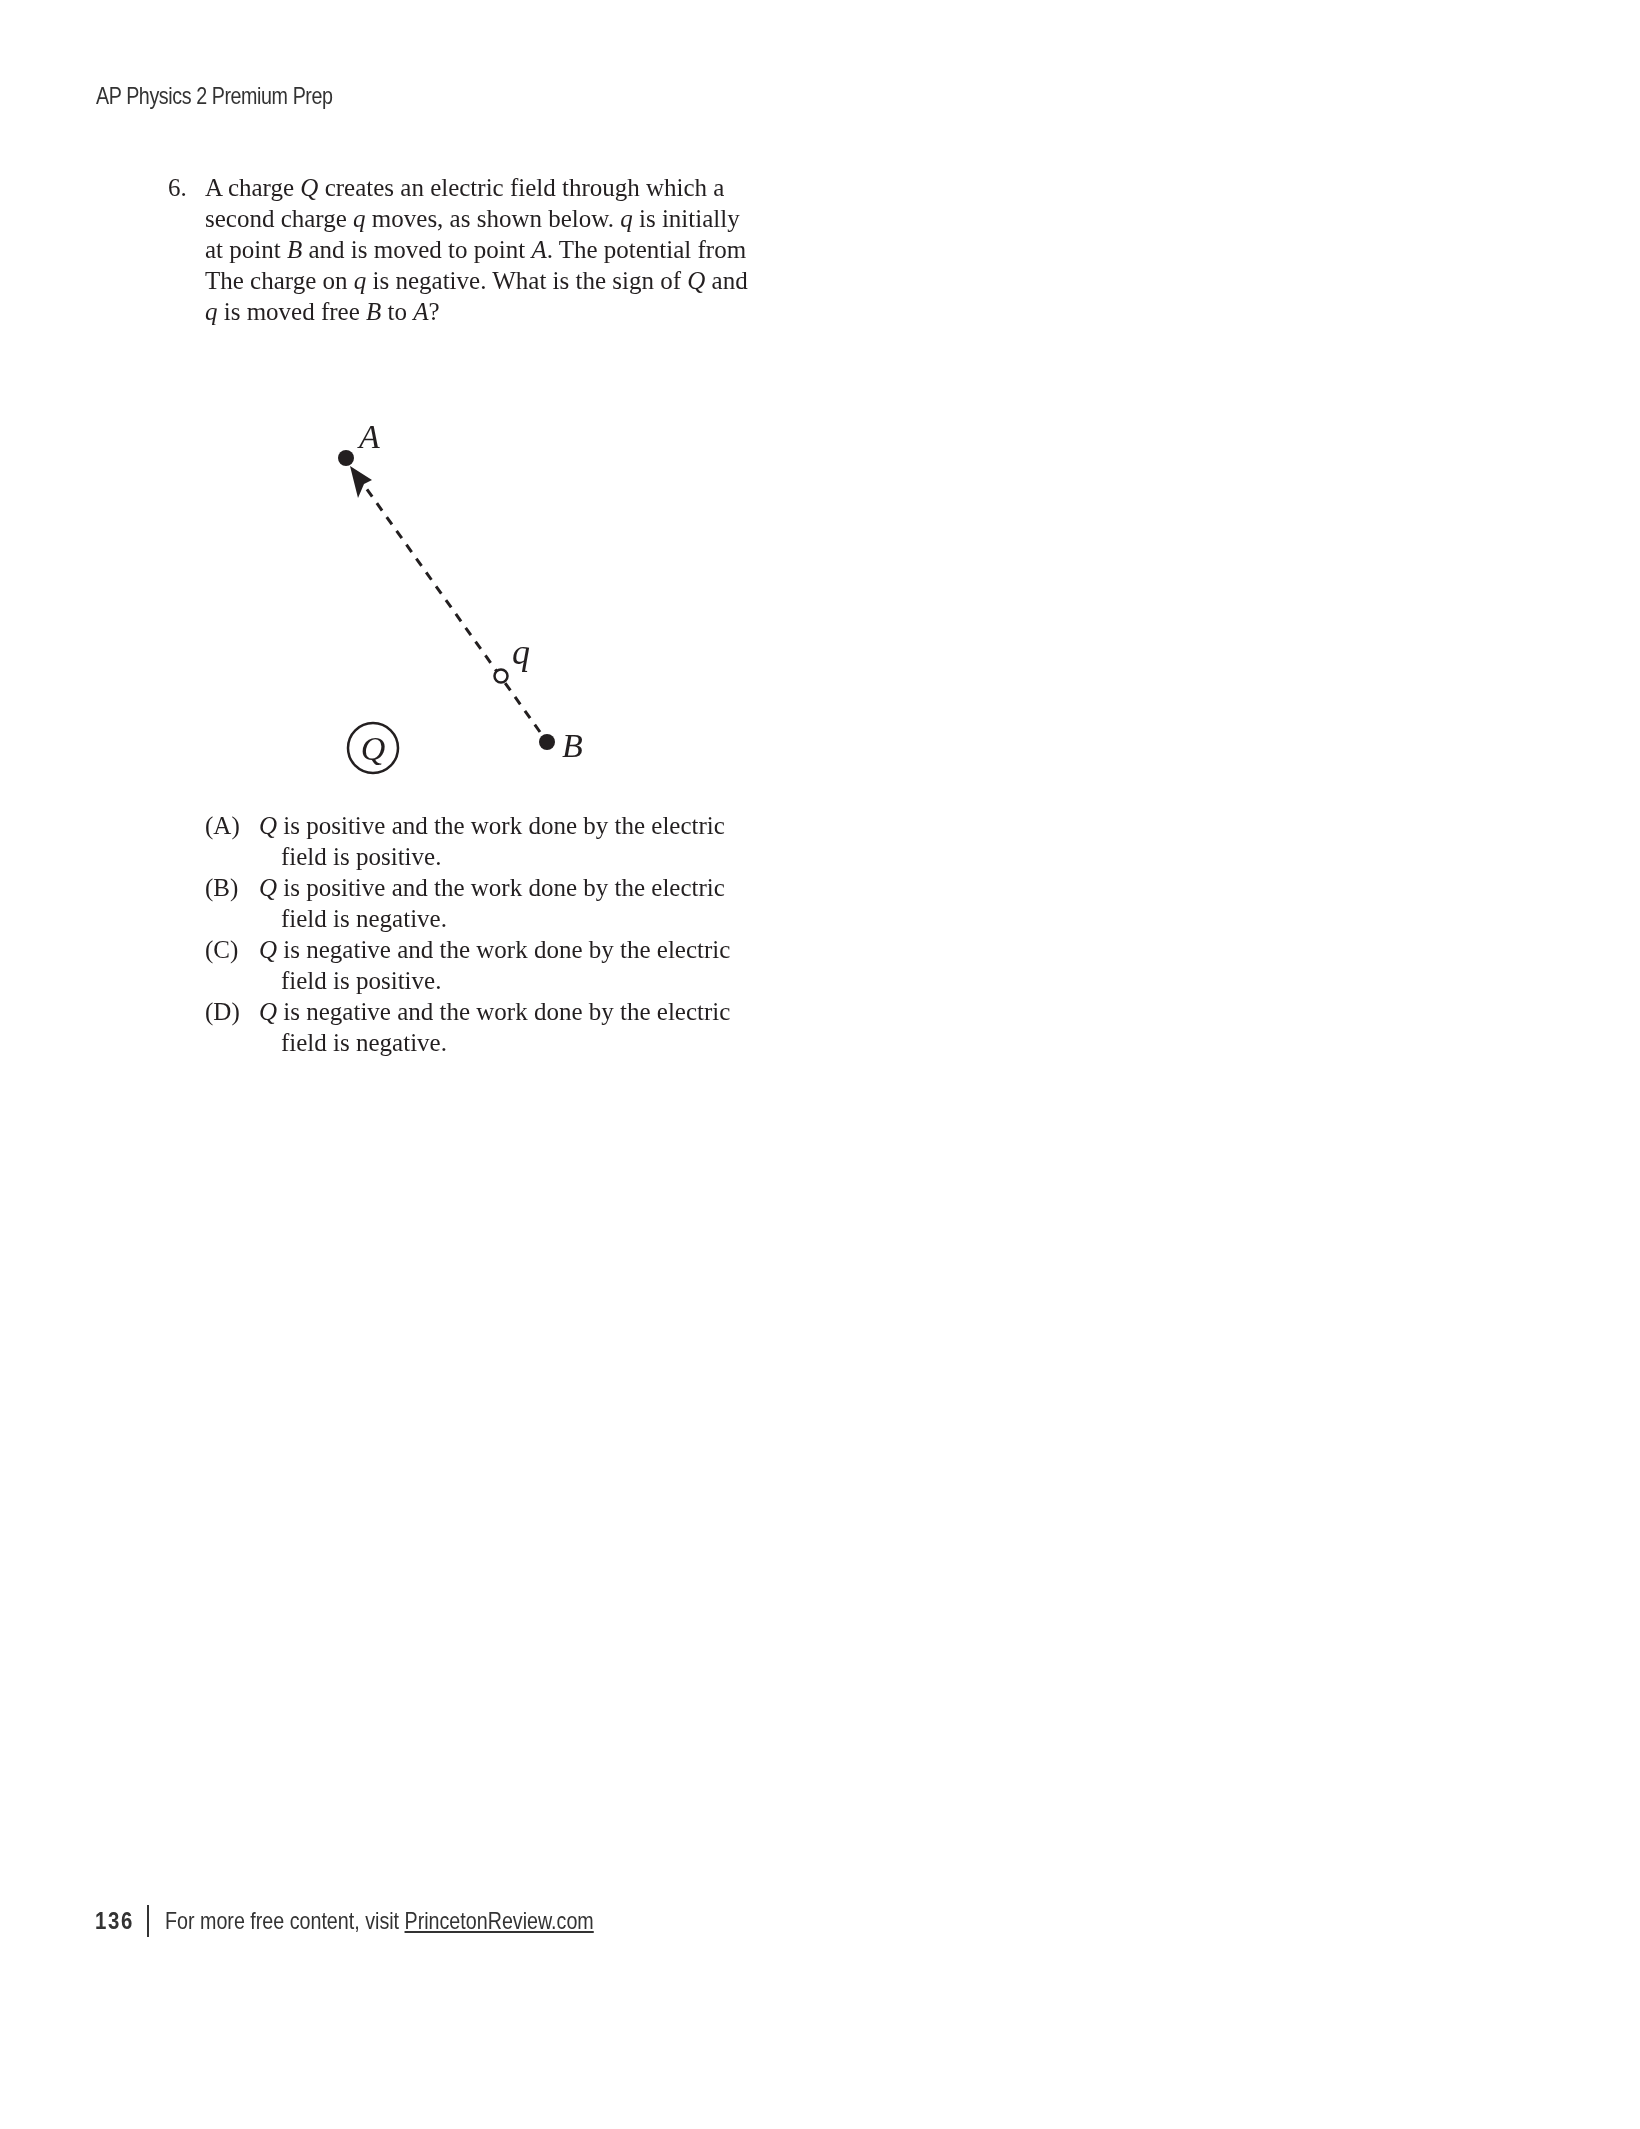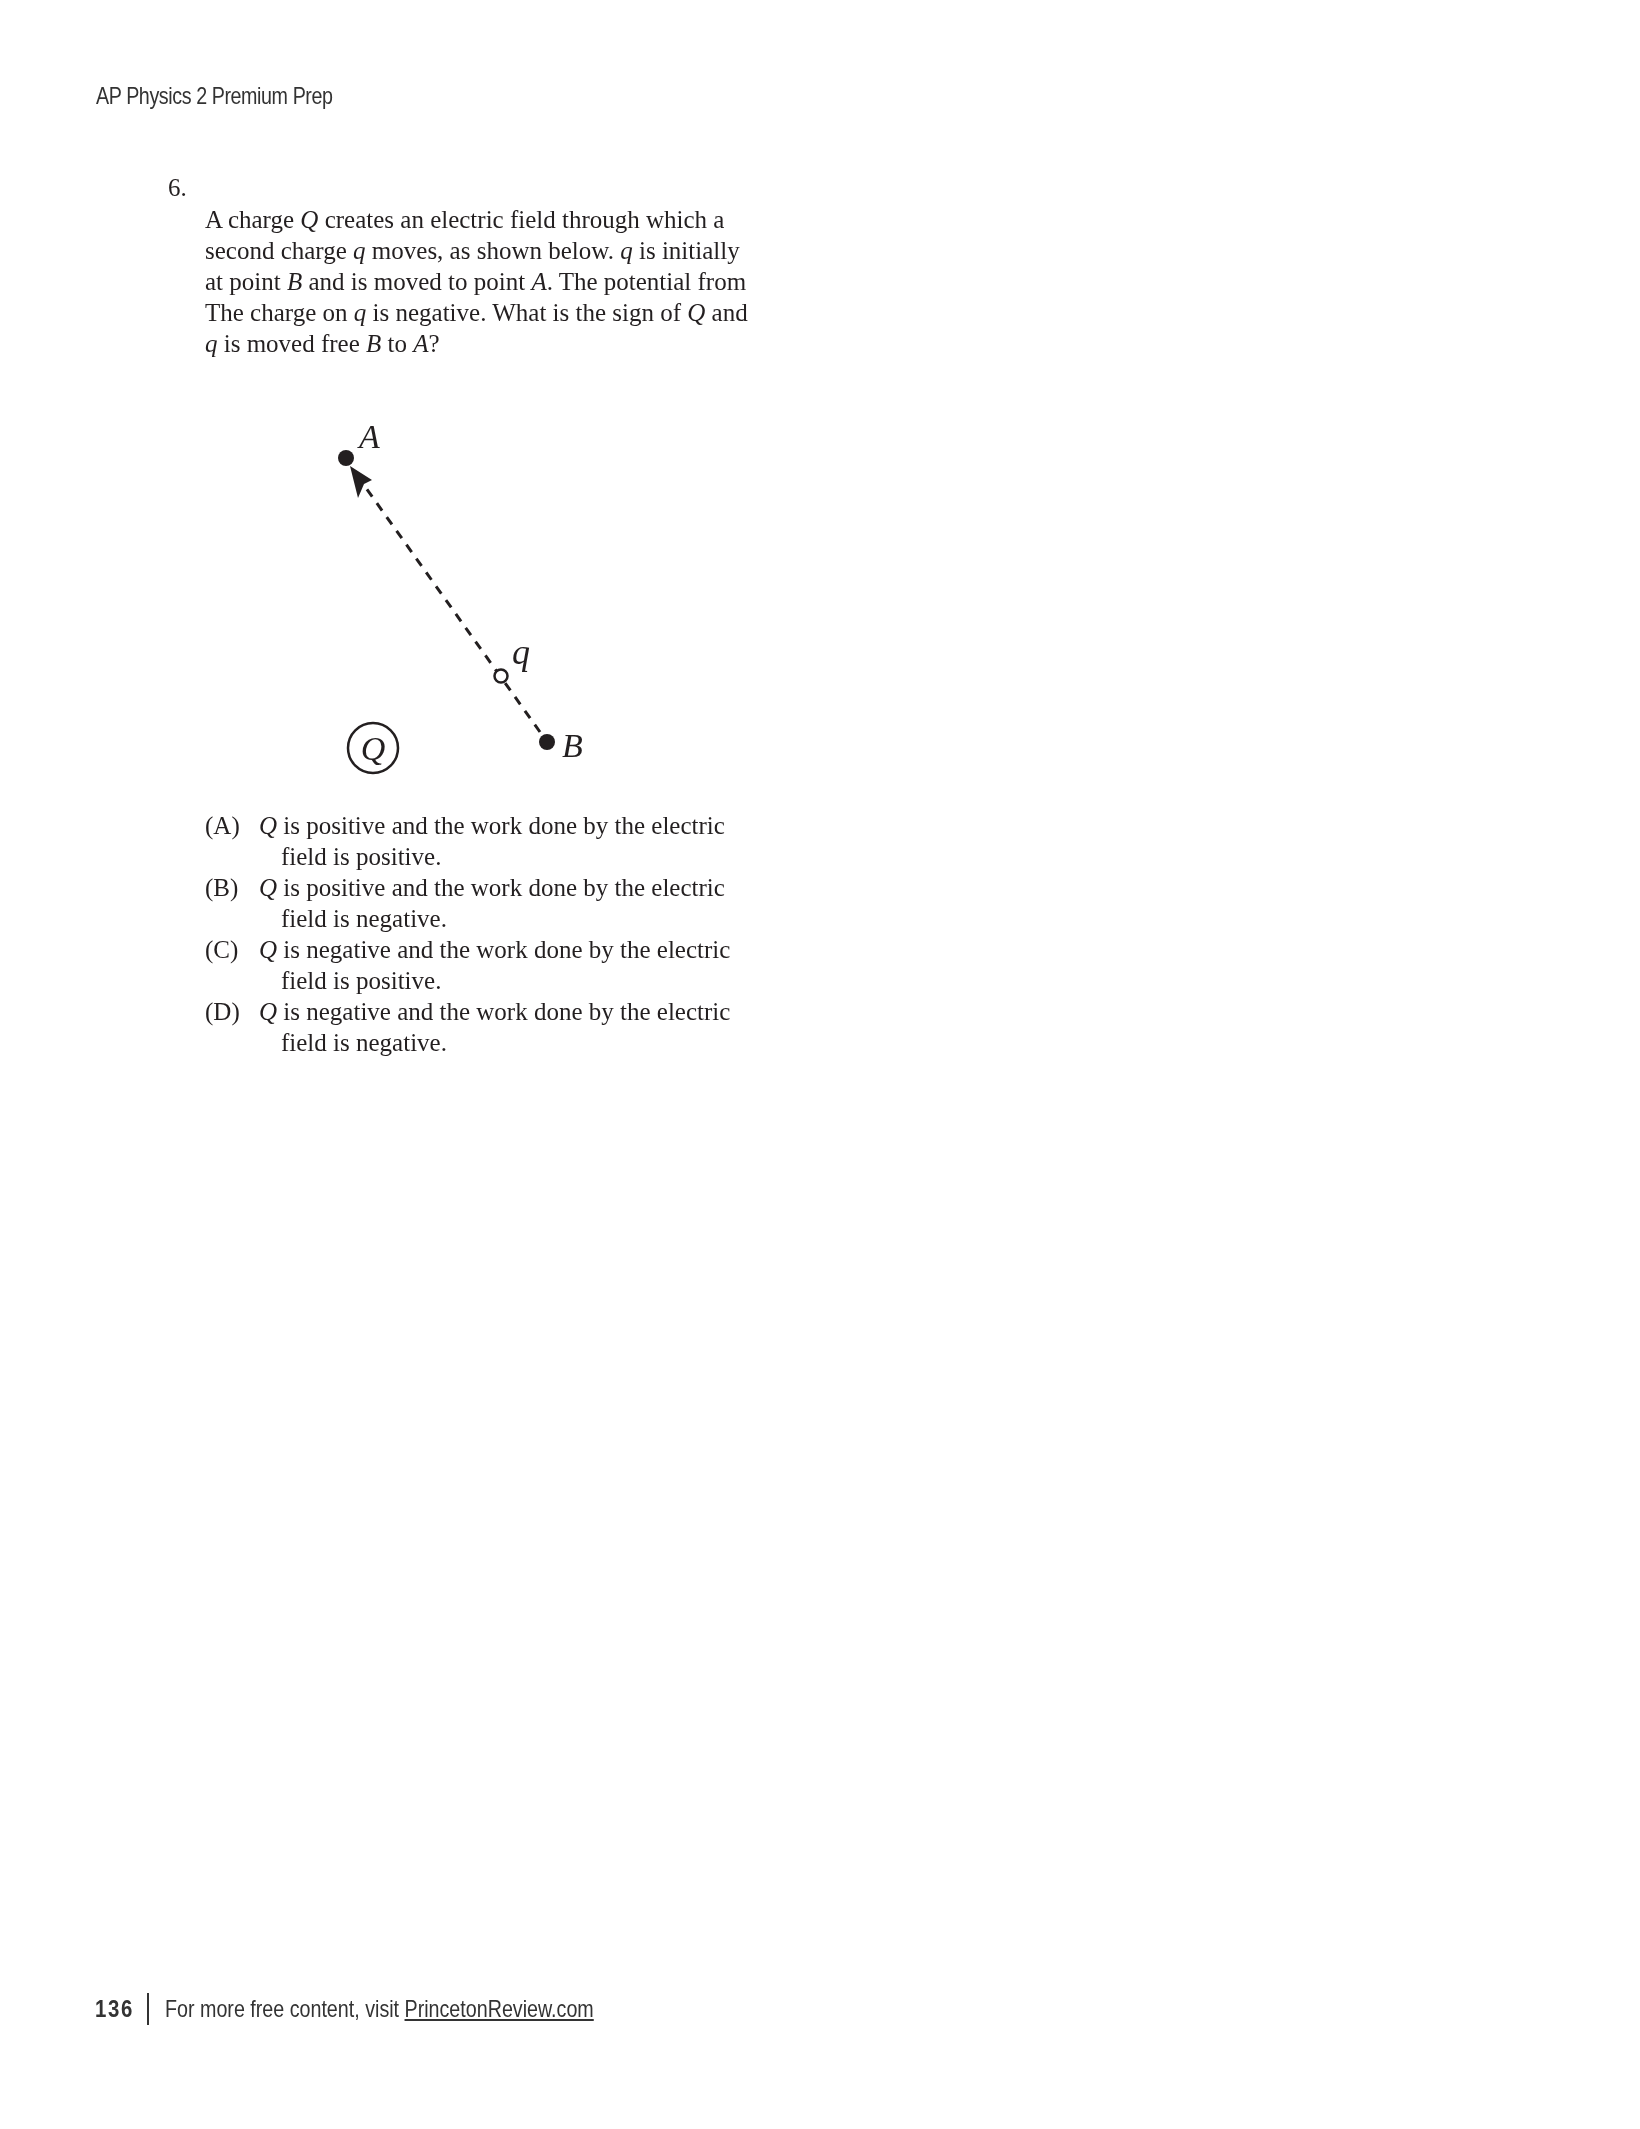--- a/index.html
+++ b/index.html
@@ -7,36 +7,36 @@
   .running-head {
     position: absolute; left: 96px; top: 82px;
     font-family: "Liberation Sans", sans-serif; font-size: 24px; letter-spacing: -0.5px;
     transform: scaleX(0.82); transform-origin: left top; color: #333;
   }
   .question {
     position: absolute; left: 168px; top: 172px; width: 620px;
     font-family: "Liberation Serif", serif; font-size: 25px; line-height: 31px;
   }
   .q-num { position: absolute; left: 0; top: 0; }
-  .q-body { margin-left: 37px; margin-top: 32px; }
+  .q-body { margin-left: 37px; }
   .q-line { display: block; white-space: nowrap; }
   i { font-style: italic; }
   sub.s { font-size: 13px; vertical-align: -6px; font-style: italic; margin-right: 1px; }
   .diagram { position: absolute; left: 0; top: 0; width: 1640px; height: 2129px; pointer-events: none; }
   .diagram text { font-family: "Liberation Serif", serif; font-style: italic; fill: #231f20; }
   .options {
     position: absolute; left: 205px; top: 810px; width: 620px;
     font-family: "Liberation Serif", serif; font-size: 25px; line-height: 31px;
   }
   .option { position: relative; padding-left: 54px; }
   .opt-letter { position: absolute; left: 0; top: 0; }
   .opt-line { display: block; white-space: nowrap; }
   .opt-line.cont { padding-left: 22px; }
   .footer {
-    position: absolute; left: 95px; top: 1992px; height: 34px;
+    position: absolute; left: 95px; top: 1904px; height: 34px;
     font-family: "Liberation Sans", sans-serif; font-size: 24px; color: #333;
     display: flex; align-items: center;
   }
   .page-num { font-weight: bold; letter-spacing: 2px; transform: scaleX(0.85); transform-origin: left center; display: inline-block; width: 42px; }
   .divider { width: 1.5px; height: 32px; background: #333; margin: 0 16px 0 10px; }
   .footer-text { display: inline-block; transform: scaleX(0.82); transform-origin: left center; white-space: nowrap; }
   .footer-link { text-decoration: underline; color: #333; }
 </style>
 </head>
 <body>

